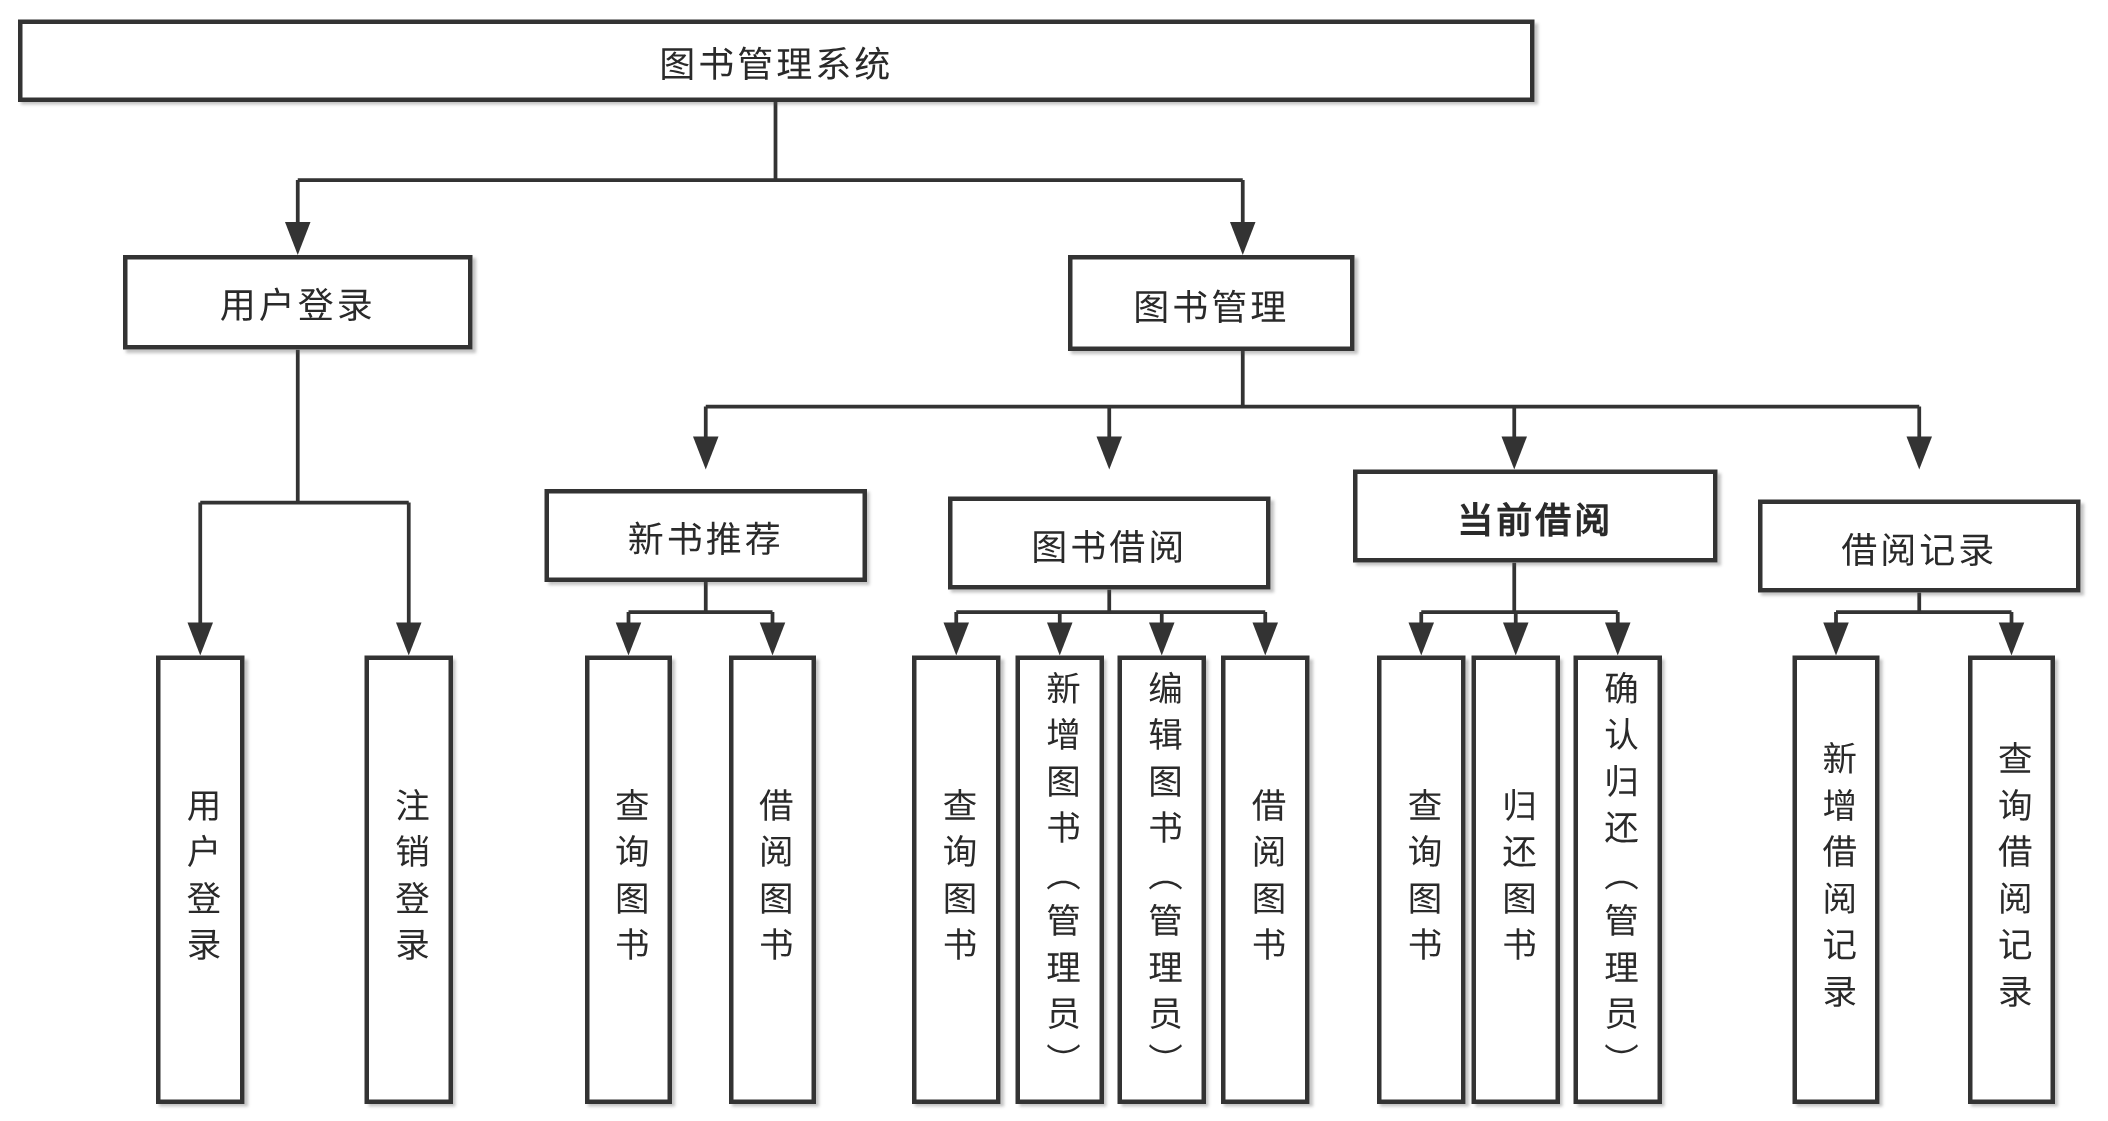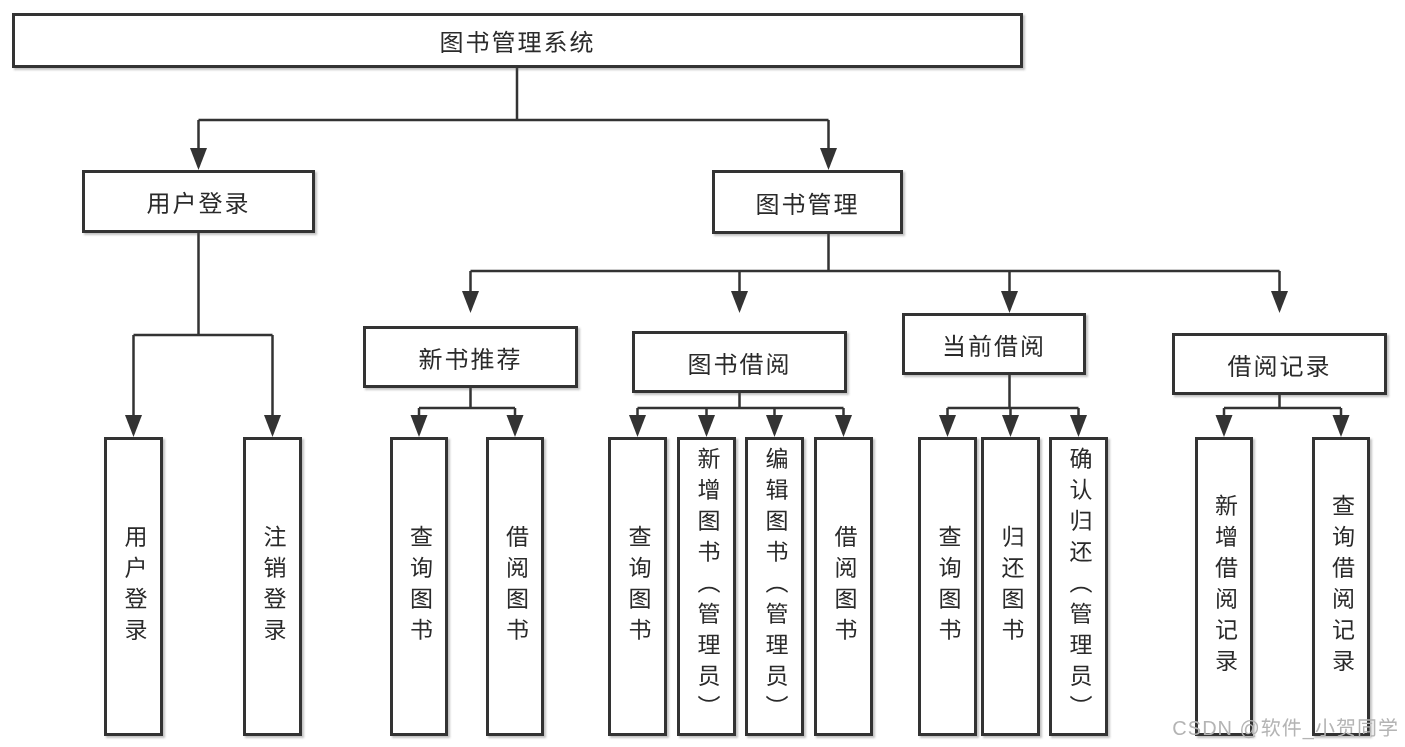--- a/index.html
+++ b/index.html
@@ -78,36 +78,35 @@
     <polygon class="c-arrow" points="1332.5,415 1349.5,415 1341,437"></polygon>
   </svg>
 
   <div class="node h-node" style="left:12px;top:13px;width:1011px;height:55px;">图书管理系统</div>
 
   <div class="node h-node" style="left:82px;top:170px;width:233px;height:63px;">用户登录</div>
   <div class="node h-node" style="left:712px;top:170px;width:191px;height:64px;">图书管理</div>
 
   <div class="node h-node" style="left:363px;top:313px;width:215px;height:62px;margin-top:13px;">新书推荐</div>
   <div class="node h-node" style="left:632px;top:331px;width:215px;height:62px;">图书借阅</div>
-  <div class="node h-node" style="left:902px;top:313px;width:184px;height:62px;">当前借阅</div>
+  <div class="node h-node" style="left:902px;top:313px;width:243px;height:62px;font-weight:bold;">当前借阅</div>
   <div class="node h-node" style="left:1172px;top:313px;width:215px;height:62px;margin-top:20px;">借阅记录</div>
 
   <div class="node leaf" style="left:104px;">用户登录</div>
   <div class="node leaf" style="left:243px;">注销登录</div>
 
   <div class="node leaf" style="left:390px;width:58px;">查询图书</div>
   <div class="node leaf" style="left:486px;width:58px;">借阅图书</div>
 
   <div class="node leaf" style="left:608px;">查询图书</div>
   <div class="node leaf" style="left:677px;">新增图书（管理员）</div>
   <div class="node leaf" style="left:745px;">编辑图书（管理员）</div>
   <div class="node leaf" style="left:814px;">借阅图书</div>
 
   <div class="node leaf" style="left:918px;">查询图书</div>
   <div class="node leaf" style="left:981px;">归还图书</div>
   <div class="node leaf" style="left:1049px;">确认归还（管理员）</div>
 
   <div class="node leaf" style="left:1195px;width:58px;">新增借阅记录</div>
   <div class="node leaf" style="left:1312px;width:58px;">查询借阅记录</div>
 
-  <div class="watermark">CSDN @软件_小贺同学</div>
 
 </div>
 
 </body></html>

